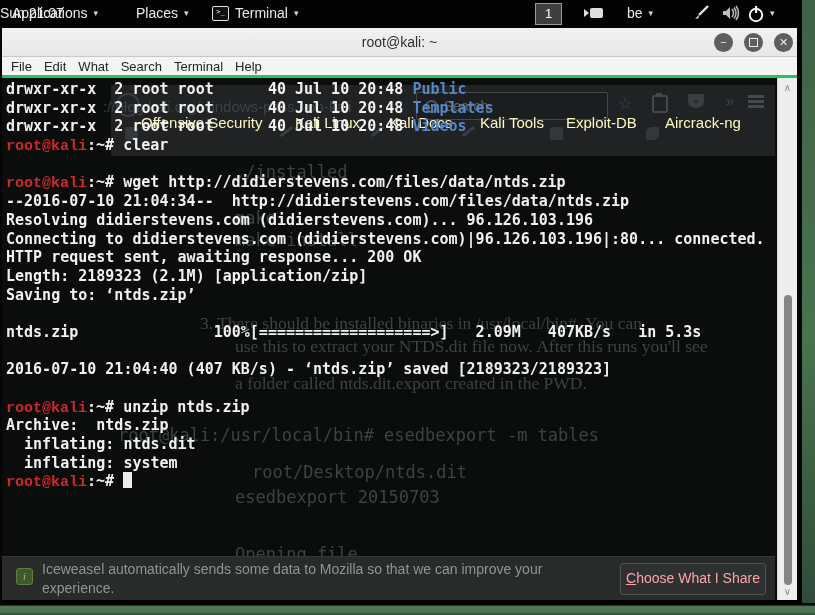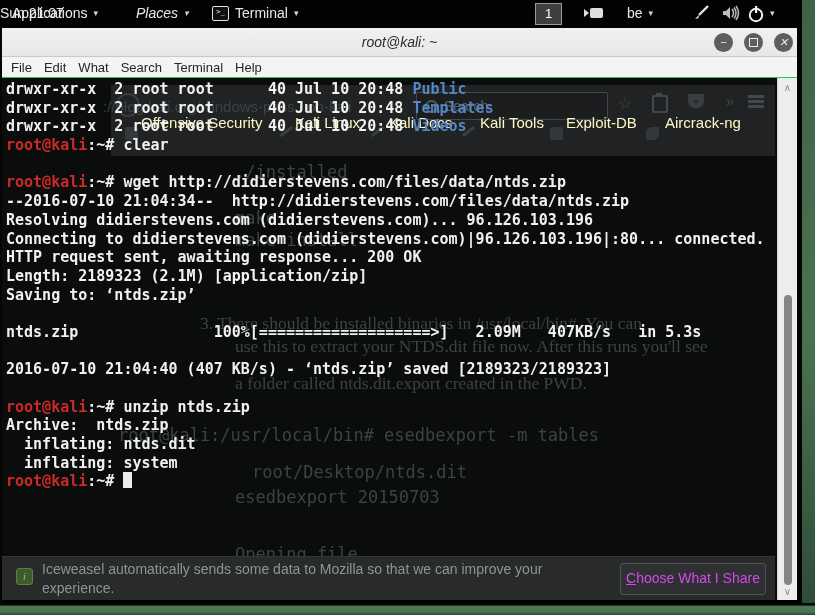--- a/index.html
+++ b/index.html
@@ -9,42 +9,42 @@
   
   .desk-right{position:absolute;left:802px;top:0;width:13px;height:615px;
     background:linear-gradient(180deg,#3e6248 0%,#49734f 55%,#2e4b38 100%);}
   .desk-bottom{position:absolute;left:0;top:603px;width:815px;height:12px;
     background:linear-gradient(180deg,#070707 0 15%,#4e7a55 30%,#49734f 75%,#2b4737 100%);}
 
   
   .panel{position:absolute;left:0;top:0;width:802px;height:27px;background:#030303;color:#e9e9e9;font-size:14px;}
   .panel-item{position:absolute;top:5px;display:flex;align-items:center;gap:6px;cursor:default;}
   .caret{font-size:9px;color:#d6d6d6;line-height:1;}
-  .p-apps{left:12px;} .p-places{left:136px;font-style:italic;} .p-term{left:212px;}
+  .p-apps{left:12px;} .p-places{left:136px;} .p-term{left:212px;}
   .term-glyph{width:15px;height:13px;border:1px solid #e4e4e4;border-radius:2px;background:#111;
     color:#fff;font-family:"DejaVu Sans Mono",monospace;font-size:7px;line-height:11px;text-align:center;}
   .p-clock{position:absolute;left:0;top:5px;width:802px;text-align:left;pointer-events:none;}
   .p-clock span{pointer-events:auto;}
   .ws-box{position:absolute;left:535px;top:3px;width:25px;height:20px;border:1px solid #9b9b9b;
     background:#3f3f3f;color:#fff;text-align:center;font-size:13px;line-height:19px;}
   .p-cam{left:583px;} .p-kb{left:627px;} .p-brush{left:692px;} .p-vol{left:722px;} .p-pow{left:747px;} .p-carr{left:770px;}
   .picon{position:absolute;top:5px;}
 
   
   .twin{position:absolute;left:2px;top:28px;width:795px;height:572px;background:#0b0c0c;
     box-shadow:3px 4px 0 rgba(0,0,0,.85);}
   .titlebar{position:absolute;left:0;top:0;width:100%;height:29px;
-    background:linear-gradient(#f1f1f1,#e7e7e7);border-bottom:1px solid #c9c9c9;box-sizing:border-box;font-style:italic;}
+    background:linear-gradient(#f1f1f1,#e7e7e7);border-bottom:1px solid #c9c9c9;box-sizing:border-box;}
   .title{position:absolute;left:0;right:0;top:6px;text-align:center;color:#2d2d2d;font-size:14px;}
   .winbtn{position:absolute;top:5px;width:19px;height:19px;border-radius:50%;background:#5e5e5e;
     color:#ededed;text-align:center;font-size:11px;line-height:19px;cursor:default;}
   .wb-min{left:712px;} .wb-max{left:742px;} .wb-close{left:772px;}
   .wb-max i{display:inline-block;width:7px;height:7px;border:1.5px solid #ededed;margin-top:4.5px;}
   .menubar{position:absolute;left:0;top:29px;width:100%;height:21px;background:#f4f4f4;
-    border-bottom:1px solid #22c55e;box-sizing:border-box;display:flex;align-items:center;
+    border-bottom:3px solid #22c55e;box-sizing:border-box;display:flex;align-items:center;
     padding-left:9px;column-gap:12px;font-size:13px;color:#262626;}
 
   
   .tcontent{position:absolute;left:0;top:50px;width:775px;height:522px;background:#0b0c0c;overflow:hidden;}
 
   
   .g{position:absolute;pointer-events:none;}
   .g-chrome{left:109px;top:7px;width:664px;height:71px;background:#202223;}
   .g-back{left:114px;top:15px;width:20px;height:20px;border:2px solid #393d3f;border-radius:50%;
     color:#44494b;text-align:center;line-height:19px;font-size:13px;}
@@ -69,28 +69,28 @@
   .g-mono{font-family:"DejaVu Sans Mono",monospace;font-size:17px;color:#3d4345;white-space:nowrap;}
 
   
   .g-notif{left:0;top:478px;width:773px;height:44px;background:#292a2a;border-top:1px solid #353636;box-sizing:border-box;}
   .g-notif-icon{left:14px;top:490px;width:15px;height:15px;background:#3f5a2c;border:1px solid #5d8142;
     border-radius:3px;color:#a9b698;font-size:10px;line-height:15px;text-align:center;font-style:italic;
     font-family:"Liberation Serif",serif;}
   .g-notif-t1{left:40px;top:483px;font-size:14px;color:#8f9496;white-space:nowrap;}
   .g-notif-t2{left:40px;top:502px;font-size:14px;color:#8f9496;}
   .g-notif-btn{left:618px;top:485px;width:144px;height:30px;border:1px solid #515456;border-radius:3px;
-    background:#2f3031;color:#d946ef;font-size:14px;text-align:center;line-height:28px;pointer-events:auto;}
+    background:#2f3031;color:#fca5a5;font-size:14px;text-align:center;line-height:28px;pointer-events:auto;}
   .g-notif-btn u{text-decoration:underline;}
 
   
   .tpre{position:absolute;left:4px;top:2px;font-family:"DejaVu Sans Mono",monospace;
     font-size:15px;line-height:18.7px;font-weight:bold;color:#f1f1f1;white-space:pre;}
   .tline{height:18.7px;}
-  .c-red{color:#cc2a2a;} .c-blue{color:#5586c5;}
+  .c-red{color:#cc2a2a;font-family:Liberation Mono, monospace;} .c-blue{color:#5586c5;}
   .cursor{display:inline-block;width:9px;height:16px;background:#ececec;vertical-align:-2px;}
 
   
   .tscroll{position:absolute;right:0;top:50px;width:20px;height:522px;background:#ededed;border-left:1px solid #d7d7d7;box-sizing:border-box;}
   .ts-up{position:absolute;left:0;right:0;top:4px;text-align:center;color:#8d8d8d;font-size:10px;}
   .ts-down{position:absolute;left:0;right:0;bottom:3px;text-align:center;color:#8d8d8d;font-size:10px;}
   .ts-thumb{position:absolute;left:6px;top:217px;width:8px;height:290px;background:#858585;border-radius:5px;}
 </style>
 </head>
 <body>

